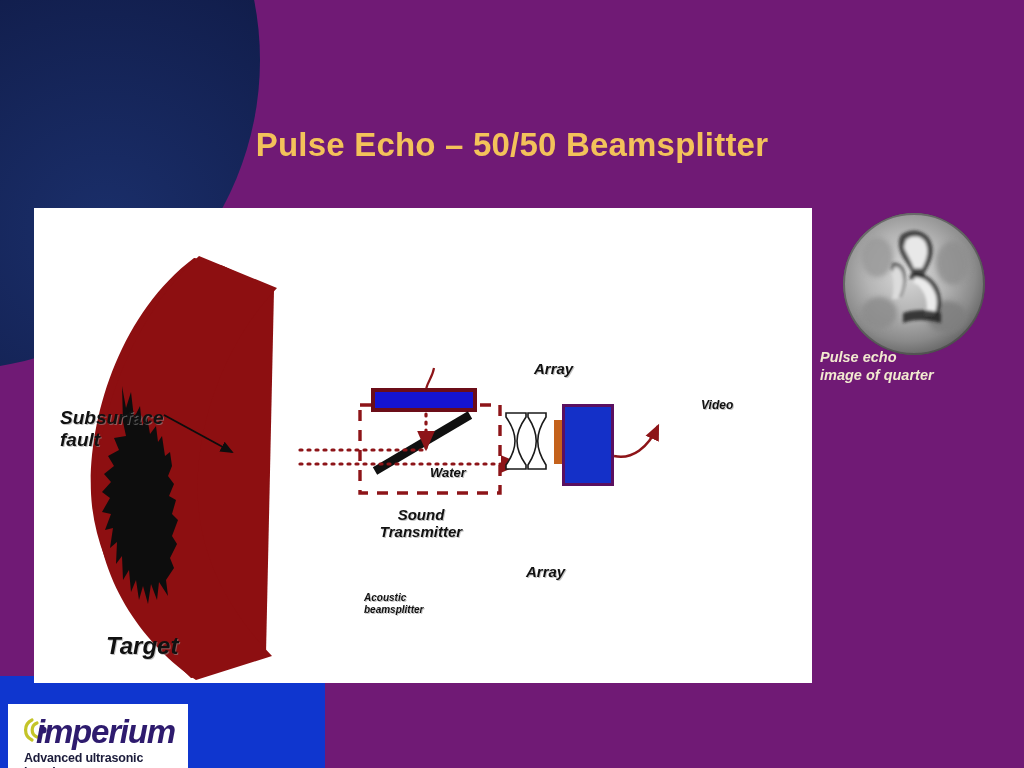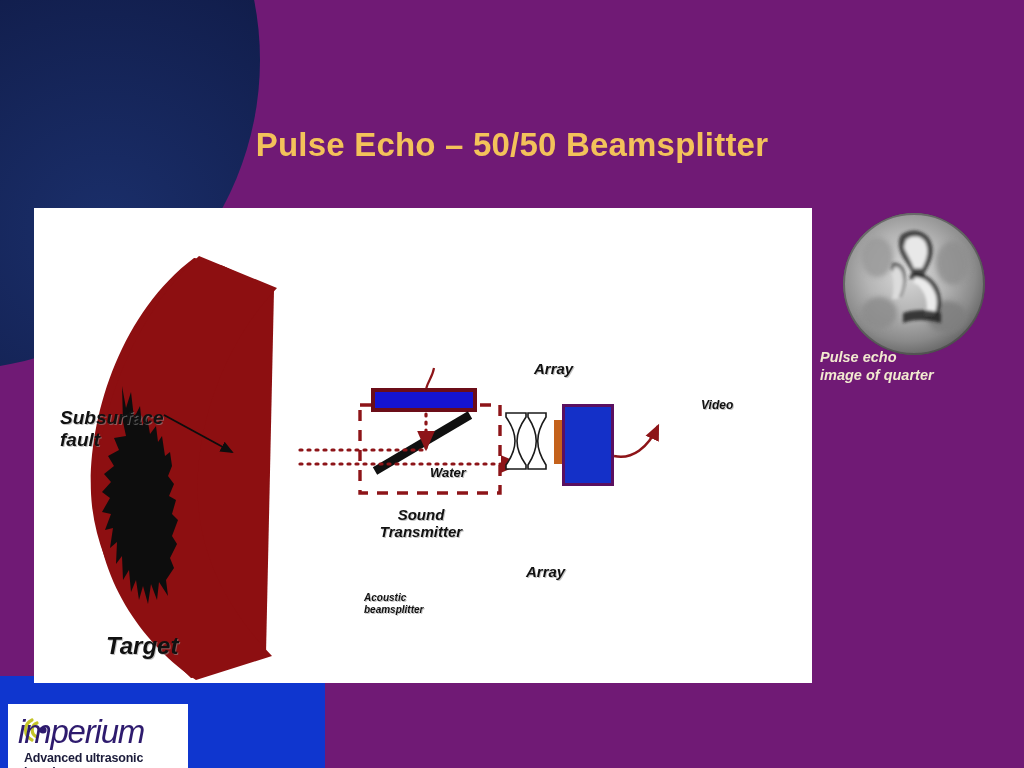--- a/index.html
+++ b/index.html
@@ -110,23 +110,23 @@
   .logo-box {
     position:absolute;
     left:8px; top:704px;
     width:180px; height:64px;
     background:#ffffff;
     overflow:hidden;
   }
   .logo-mark { position:absolute; left:12px; top:6px; width:40px; height:40px; }
   .logo-word {
     position:absolute;
-    left:10px; top:9px;
+    left:28px; top:9px;
     font-size:33px;
-    font-weight:normal;
+    font-weight:bold;
     font-style:italic;
     color:#2e1b6e;
     letter-spacing:-1.2px;
     font-family:"Liberation Sans", sans-serif;
   }
   .logo-tag {
     position:absolute;
     left:16px; top:47px;
     font-size:12.5px;
     font-weight:bold;

